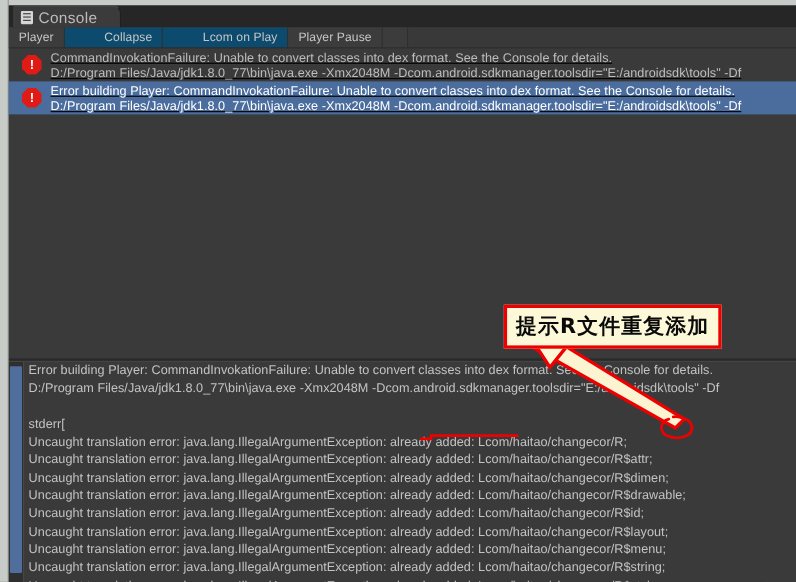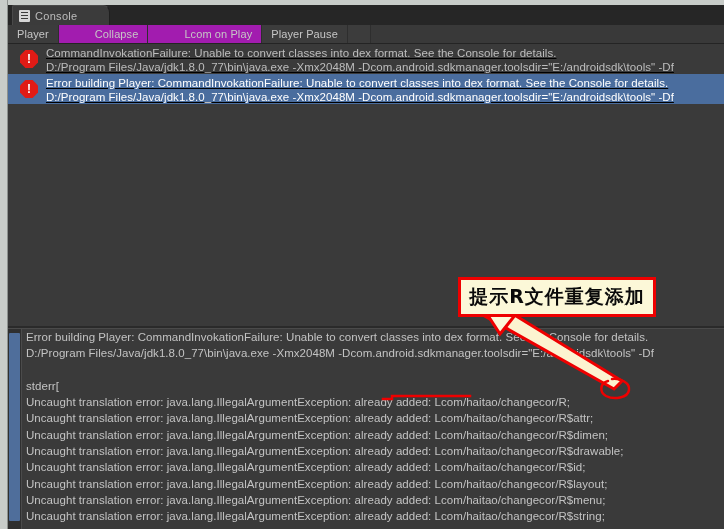--- a/index.html
+++ b/index.html
@@ -20,30 +20,30 @@
   .tabbar{position:absolute;left:8px;top:5px;width:716px;height:20px;background:#262626;}
   .tab{
     position:absolute;left:12px;top:5px;width:98px;height:20px;
     background:#3b3b3b;border-top:1px solid #4a4a4a;border-left:1px solid #4a4a4a;border-right:1px solid #1f1f1f;
     box-sizing:border-box;display:flex;align-items:center;gap:5px;padding-left:6px;
     border-radius:2px 7px 0 0;
   }
   .tab-icon{width:11px;height:12px;background:#d6d6d6;border-radius:1px;position:relative;flex:0 0 auto;}
   .tab-icon:before{content:"";position:absolute;left:2px;top:2px;width:7px;height:1px;background:#3b3b3b;
     box-shadow:0 3px 0 #3b3b3b,0 6px 0 #3b3b3b;}
-  .tab-label{font-size:11px;color:#bcbcbc;letter-spacing:.3px;}
+  .tab-label{font-size:14px;color:#bcbcbc;letter-spacing:.3px;}
 
   
   .toolbar{position:absolute;left:8px;top:25px;width:716px;height:19px;background:#3c3c3c;
     border-bottom:1px solid #242424;box-sizing:border-box;display:flex;align-items:stretch;}
   .tb-btn{
     font-size:11px;color:#c6c6c6;display:flex;align-items:center;padding:0 9px;
     background:#3c3c3c;border-right:1px solid #2e2e2e;height:18px;box-sizing:border-box;letter-spacing:.1px;
   }
-  .tb-btn.on{background:#a21caf;padding-left:36px;}
+  .tb-btn.on{background:#0c4a6e;padding-left:36px;}
   .tb-rest{flex:1 1 auto;background:#3c3c3c;border-right:1px solid #2e2e2e;max-width:22px;}
   .tb-fill{flex:1 1 auto;background:#393939;}
 
   
   .list{position:absolute;left:8px;top:44px;width:716px;height:282px;background:#3a3a3a;overflow:hidden;}
   .row{position:relative;height:30px;box-sizing:border-box;padding-left:38px;padding-top:2px;text-decoration:underline;}
   .row.sel{background:#4a6d9e;}
   .row .ico{position:absolute;left:12px;top:6px;width:18px;height:18px;}
   .row .ln{font-size:11.5px;color:#bdbdbd;line-height:14px;white-space:nowrap;letter-spacing:.05px;}
   .row.sel .ln{color:#ffffff;}

